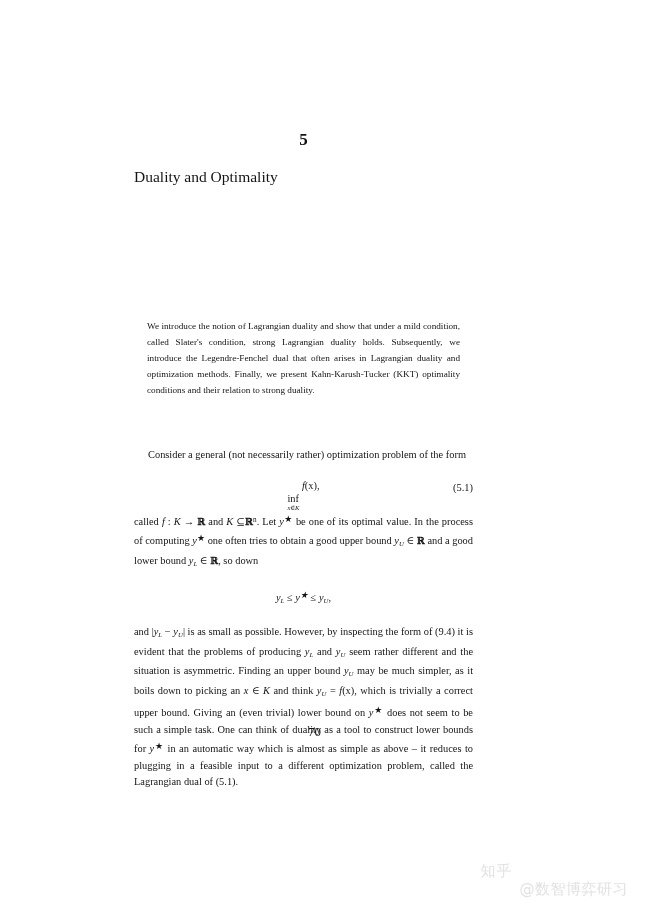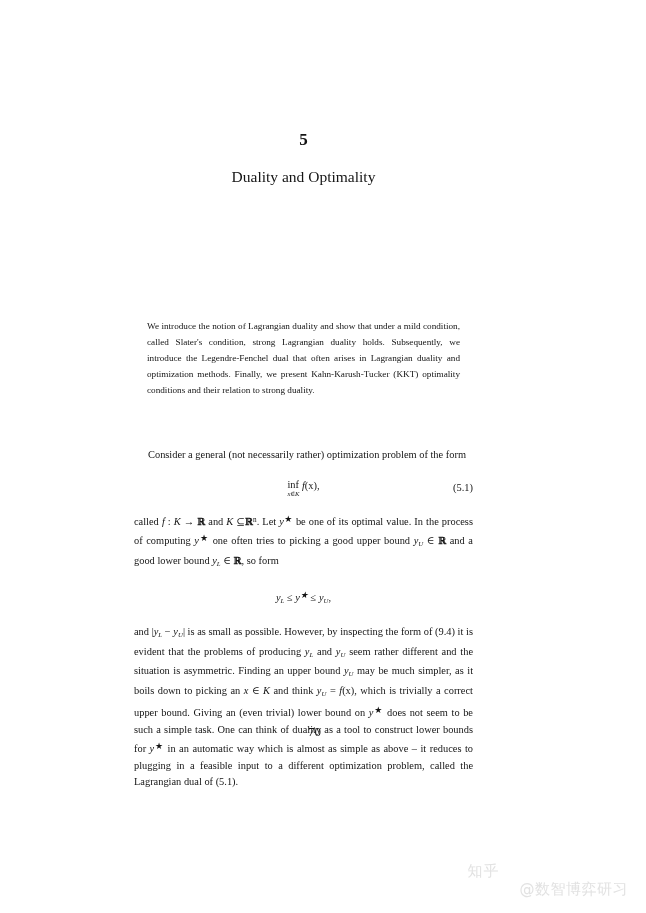--- a/index.html
+++ b/index.html
@@ -38,21 +38,21 @@
     padding-top: 131px;
     text-align: center;
     font-size: 17px;
     font-weight: bold;
     line-height: 1;
     letter-spacing: 0.2px;
   }
   .chapter-title {
     margin: 0;
     padding-top: 20px;
-    text-align: center;
+    text-align: left;
     font-size: 15.5px;
     font-weight: normal;
     line-height: 1.2;
   }
 
   
   .abstract {
     margin: 13px;
     padding-top: 118px;
     font-size: 9.2px;
@@ -99,21 +99,21 @@
   }
 
   
   .oper-limits {
     display: inline-block;
     vertical-align: middle;
     text-align: left;
     font-style: normal;
     line-height: 1;
     position: relative;
-    top: 2px;
+    top: 16px;
   }
   .oper-limits .oper {
     display: block;
     font-size: 10.4px;
   }
   .oper-limits .lim {
     display: block;
     font-size: 6.6px;
     font-style: italic;
     margin-top: 0.5px;
@@ -154,21 +154,21 @@
     line-height: 14px;
   }
 
   
   .watermark {
     position: absolute;
     right: 18px;
     bottom: 16px;
     display: flex;
     align-items: center;
-    gap: 20px;
+    gap: 7px;
     color: #e2e2e2;
     font-family: "DejaVu Sans", "Liberation Sans", sans-serif;
     font-size: 15px;
     line-height: 1;
     white-space: nowrap;
     user-select: none;
   }
   .watermark .wm-logo { letter-spacing: 1px; }
   .watermark .wm-handle { letter-spacing: 0.5px; margin-top: 37px; }
 </style>
@@ -200,28 +200,28 @@
       <span>:</span>
       <span class="it">K</span>
       <span>→</span>
       <span class="bb">ℝ</span>
       <span>and</span>
       <span class="it">K</span>
       <span>⊆</span><span class="bb">ℝ</span><sup class="v">n</sup><span>. Let</span>
       <span class="it">y</span><sup class="star">★</sup>
       <span>be one of its optimal value. In the process of computing</span>
       <span class="it">y</span><sup class="star">★</sup>
-      <span>one often tries to picking a good upper bound</span>
+      <span>one often tries to obtain a good upper bound</span>
       <span class="it">y</span><sub class="v">U</sub>
       <span>∈</span>
       <span class="bb">ℝ</span>
       <span>and a good lower bound</span>
       <span class="it">y</span><sub class="v">L</sub>
       <span>∈</span>
-      <span class="bb">ℝ</span><span>, so form</span>
+      <span class="bb">ℝ</span><span>, so down</span>
     </p>
 
     <div class="display-eq">
       <span class="eq-body"><span class="it">y</span><sub class="v">L</sub>
         <span class="up">≤</span>
         <span class="it">y</span><sup class="star">★</sup>
         <span class="up">≤</span>
         <span class="it">y</span><sub class="v">U</sub><span class="up">,</span></span>
     </div>
 

